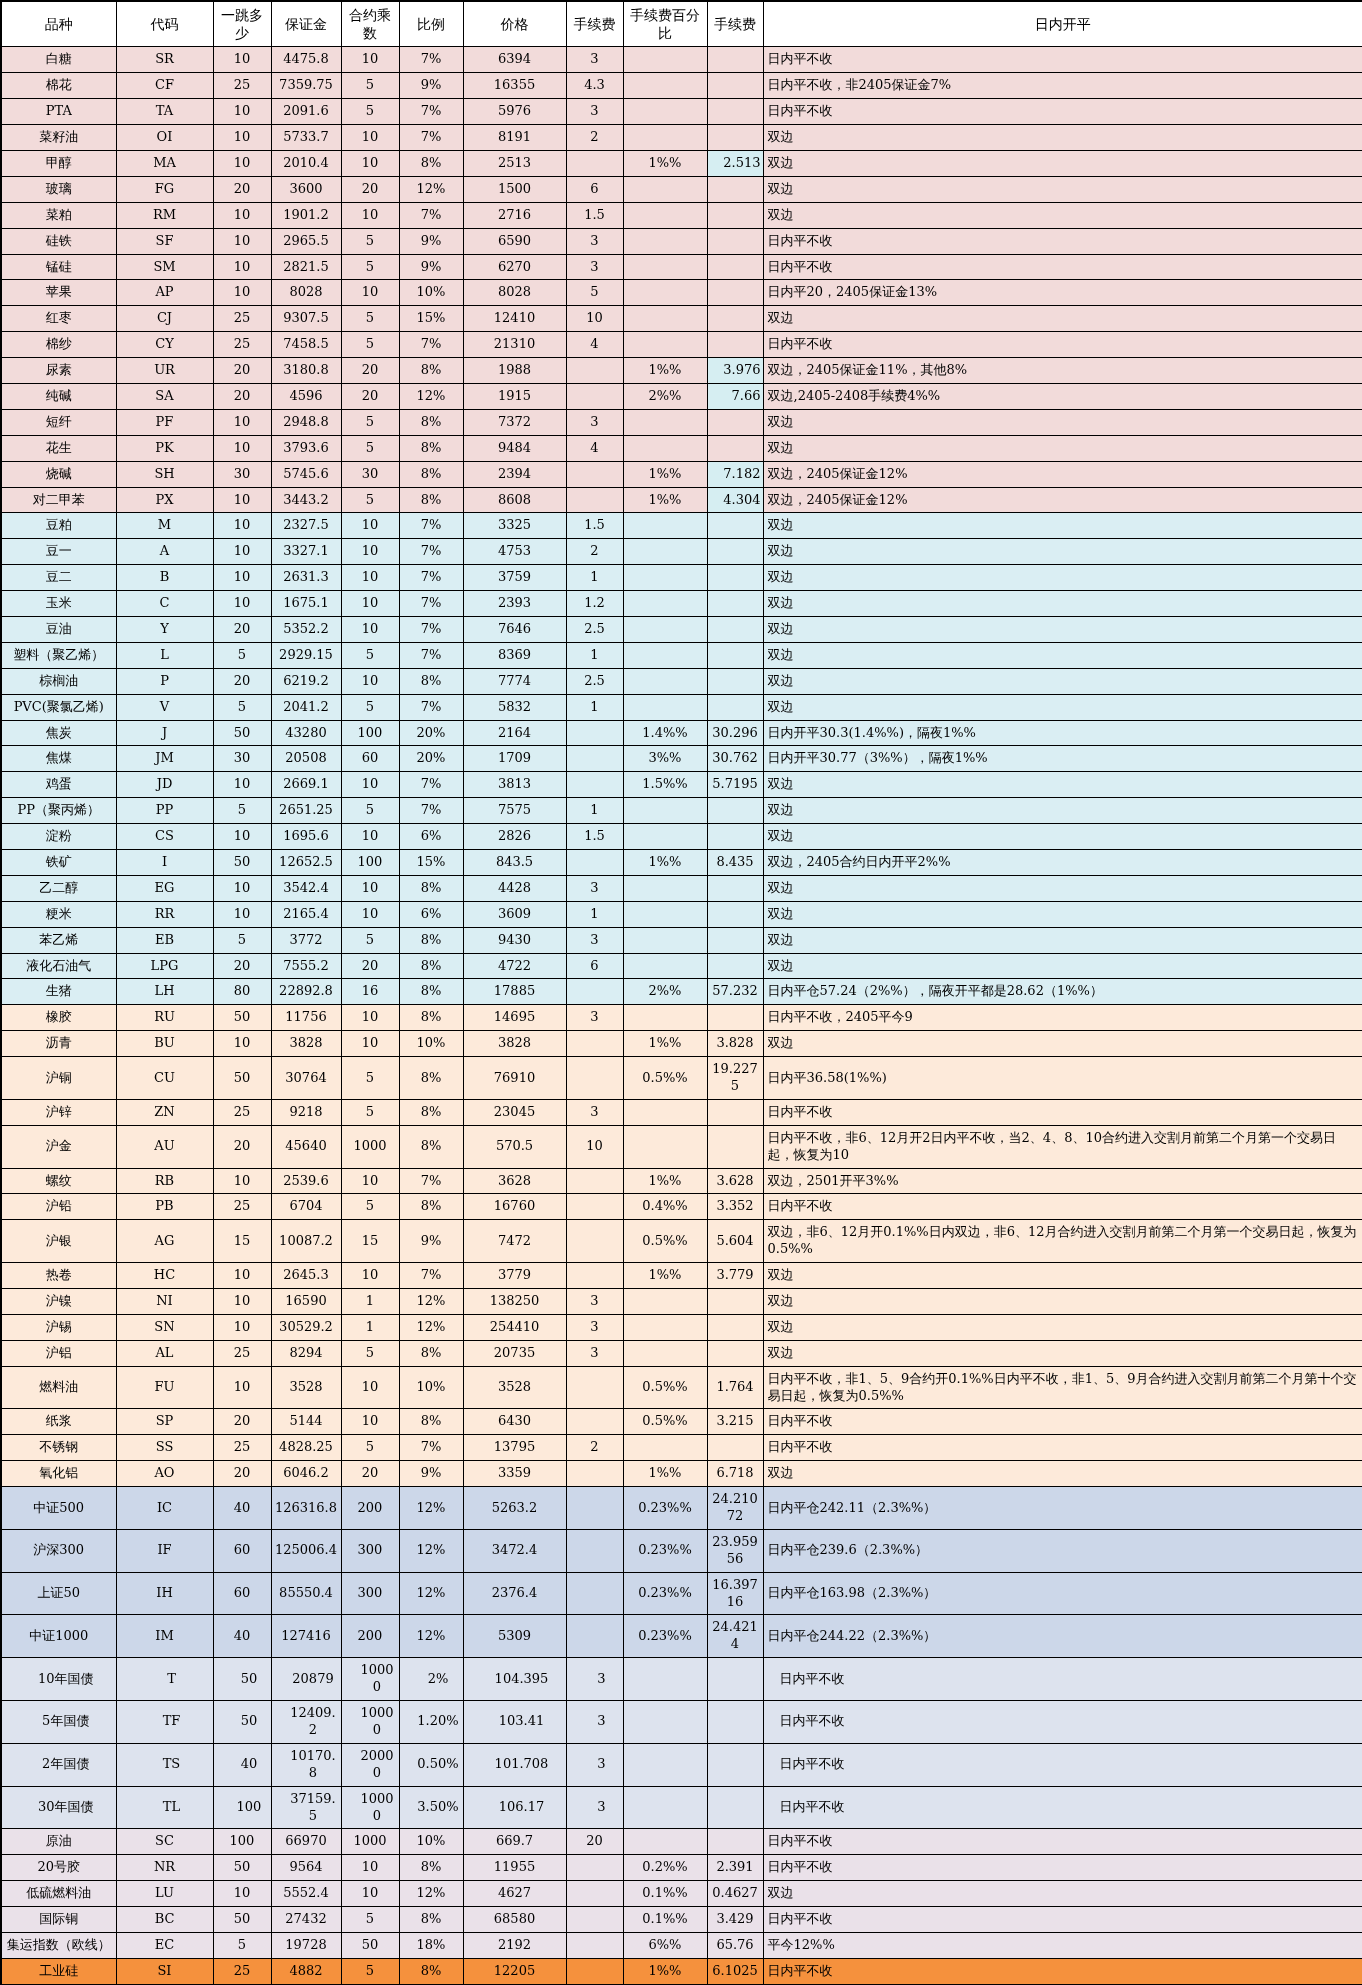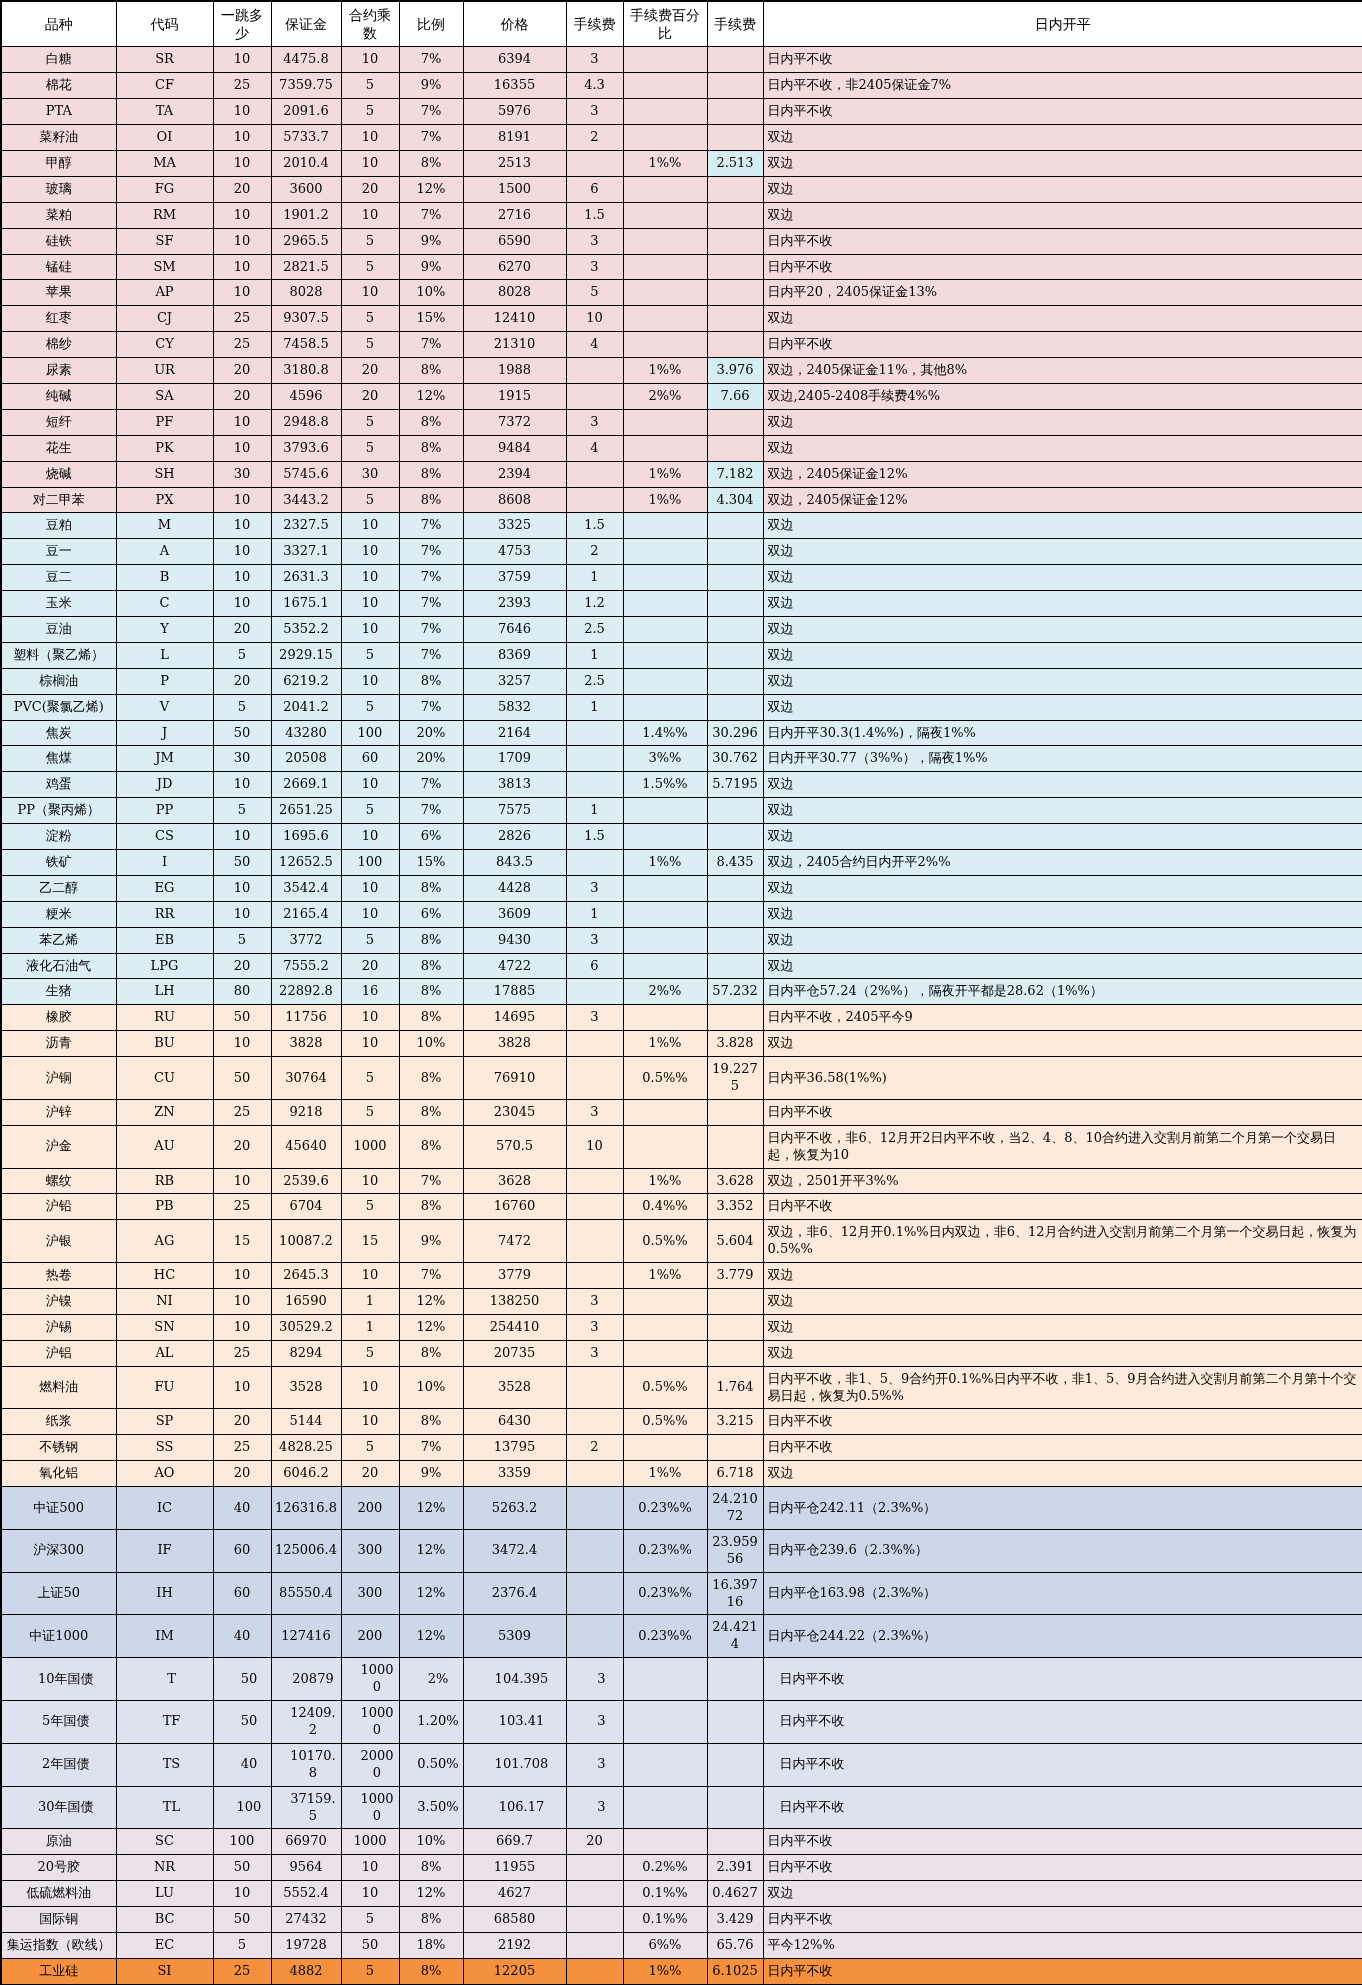--- a/index.html
+++ b/index.html
@@ -16,21 +16,21 @@
   col.c-margin{width:70px}col.c-mult{width:58px}col.c-ratio{width:64px}
   col.c-price{width:103px}col.c-fee{width:57px}col.c-feepct{width:84px}
   col.c-feeamt{width:56px}col.c-remark{width:600px}
   tr.czce td{background:var(--czce,#f2dbda);}
   tr.dce td{background:var(--dce,#daeef3);}
   tr.shfe td{background:var(--shfe,#fdeada);}
   tr.cffex_index td{background:var(--cffex_index,#ccd7e9);}
   tr.cffex_bond td{background:var(--cffex_bond,#dde3ee);padding-left:16px;}
   tr.ine td{background:var(--ine,#eae1e9);}
   tr.gfex td{background:var(--gfex,#f5913d);}
-  td.hl{background:var(--fee_highlight,#d6eef2) !important;}
+  td.hl{background:var(--fee_highlight,#d6eef2) !important;text-align:right;}
 </style>
 </head>
 <body>
 
 <div class="sheet">
   <table>
     <colgroup>
       <col class="c-variety">
         <col class="c-code">
         <col class="c-tick">
@@ -371,21 +371,21 @@
           <td></td>
           <td class="remark">双边</td>
         </tr>
         <tr class="dce">
           <td>棕榈油</td>
           <td>P</td>
           <td>20</td>
           <td>6219.2</td>
           <td>10</td>
           <td>8%</td>
-          <td>3257</td>
+          <td>7774</td>
           <td>2.5</td>
           <td></td>
           <td></td>
           <td class="remark">双边</td>
         </tr>
         <tr class="dce">
           <td>PVC(聚氯乙烯)</td>
           <td>V</td>
           <td>5</td>
           <td>2041.2</td>

